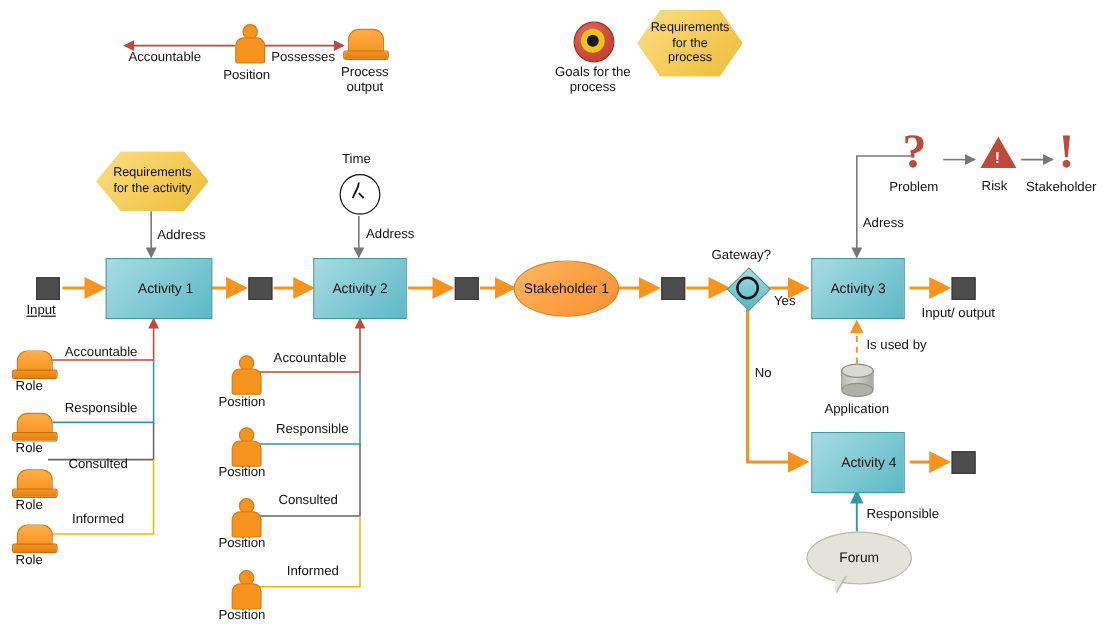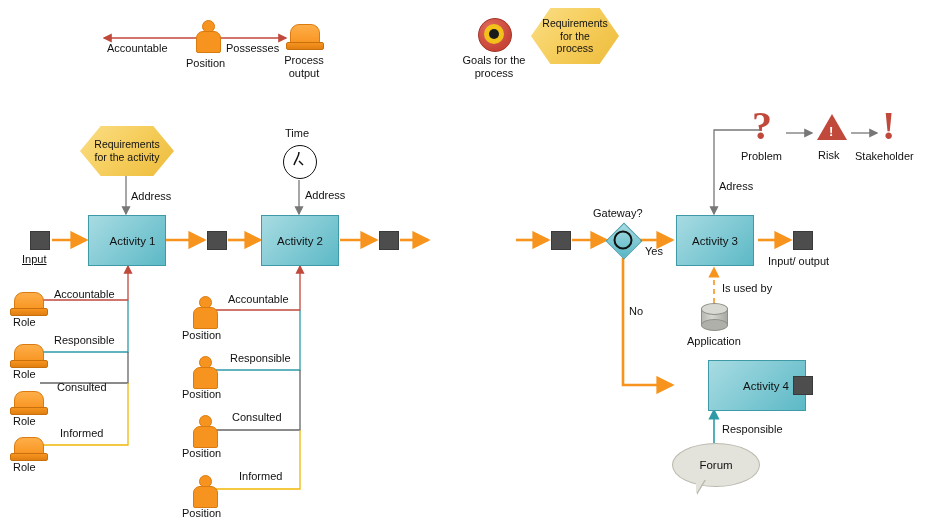--- a/index.html
+++ b/index.html
@@ -235,28 +235,29 @@
     <svg width="32" height="32" style="position:absolute;left:0;top:0;">
       <path d="M16,7 C16,12 13,14 11,20" fill="none" stroke="#111" stroke-width="1.5"></path>
       <path d="M16,16 L20,20" fill="none" stroke="#111" stroke-width="1.5"></path>
     </svg>
   </div>
   <div class="lbl" style="left:305px;top:189px;">Address</div>
 
   <div class="node datasq" style="left:30px;top:231px;width:20px;height:19px;"></div>
   <div class="lbl" style="left:22px;top:253px;text-decoration:underline;">Input</div>
 
-  <div class="node activity" style="left:88px;top:215px;width:78px;height:51px;padding-left:11px;">Activity 1</div>
+  <div class="node activity" style="left:88px;top:215px;width:89px;height:51px;padding-left:11px;">Activity 1</div>
 
   <div class="node datasq" style="left:207px;top:231px;width:20px;height:19px;"></div>
 
   <div class="node activity" style="left:261px;top:215px;width:78px;height:51px;text-align:right;">Activity 2</div>
 
   <div class="node datasq" style="left:379px;top:231px;width:20px;height:19px;"></div>
 
+  <div class="node stakeholder" style="left:428px;top:217px;width:88px;height:47px;">Stakeholder 1</div>
 
   <div class="node datasq" style="left:551px;top:231px;width:20px;height:19px;"></div>
 
   <div class="lbl" style="left:593px;top:207px;">Gateway?</div>
   <div class="node" style="left:606px;top:223px;width:34px;height:34px;">
     <div class="gateway" style="position:absolute;left:5px;top:5px;width:24px;height:24px;"></div>
     <div class="gw-ring"></div>
   </div>
   <div class="lbl" style="left:645px;top:245px;">Yes</div>
   <div class="lbl" style="left:629px;top:305px;">No</div>
@@ -267,21 +268,21 @@
   <div class="lbl" style="left:768px;top:255px;">Input/ output</div>
 
   <div class="lbl" style="left:722px;top:282px;">Is used by</div>
   <div class="node" style="left:701px;top:303px;width:27px;height:28px;">
     <div class="cyl-body" style="left:0;top:5px;width:25px;height:17px;"></div>
     <div class="cyl-bot" style="left:0;top:16px;width:25px;height:10px;"></div>
     <div class="cyl-top" style="left:0;top:0;width:25px;height:10px;"></div>
   </div>
   <div class="lbl" style="left:687px;top:335px;">Application</div>
 
-  <div class="node activity" style="left:708px;top:360px;width:98px;height:51px;padding-left:18px;">Activity 4</div>
+  <div class="node activity" style="left:676px;top:360px;width:78px;height:51px;padding-left:18px;">Activity 4</div>
 
   <div class="node datasq" style="left:793px;top:376px;width:20px;height:19px;"></div>
 
   <div class="lbl" style="left:722px;top:423px;">Responsible</div>
   <div class="node" style="left:672px;top:443px;width:86px;height:42px;">
     <div class="forum" style="width:86px;height:42px;">Forum</div>
     <div class="forum-tail" style="left:24px;top:36px;"></div>
   </div>
 
   <div class="lbl" style="left:54px;top:288px;">Accountable</div>

